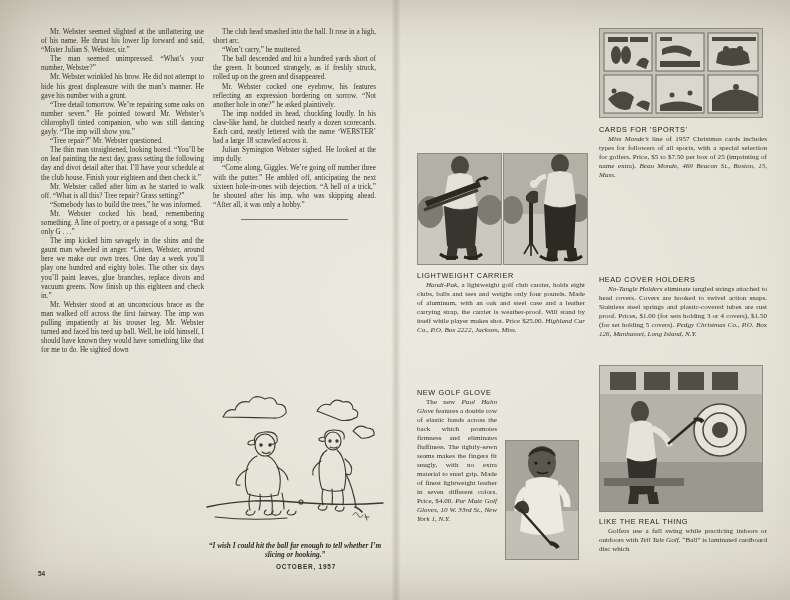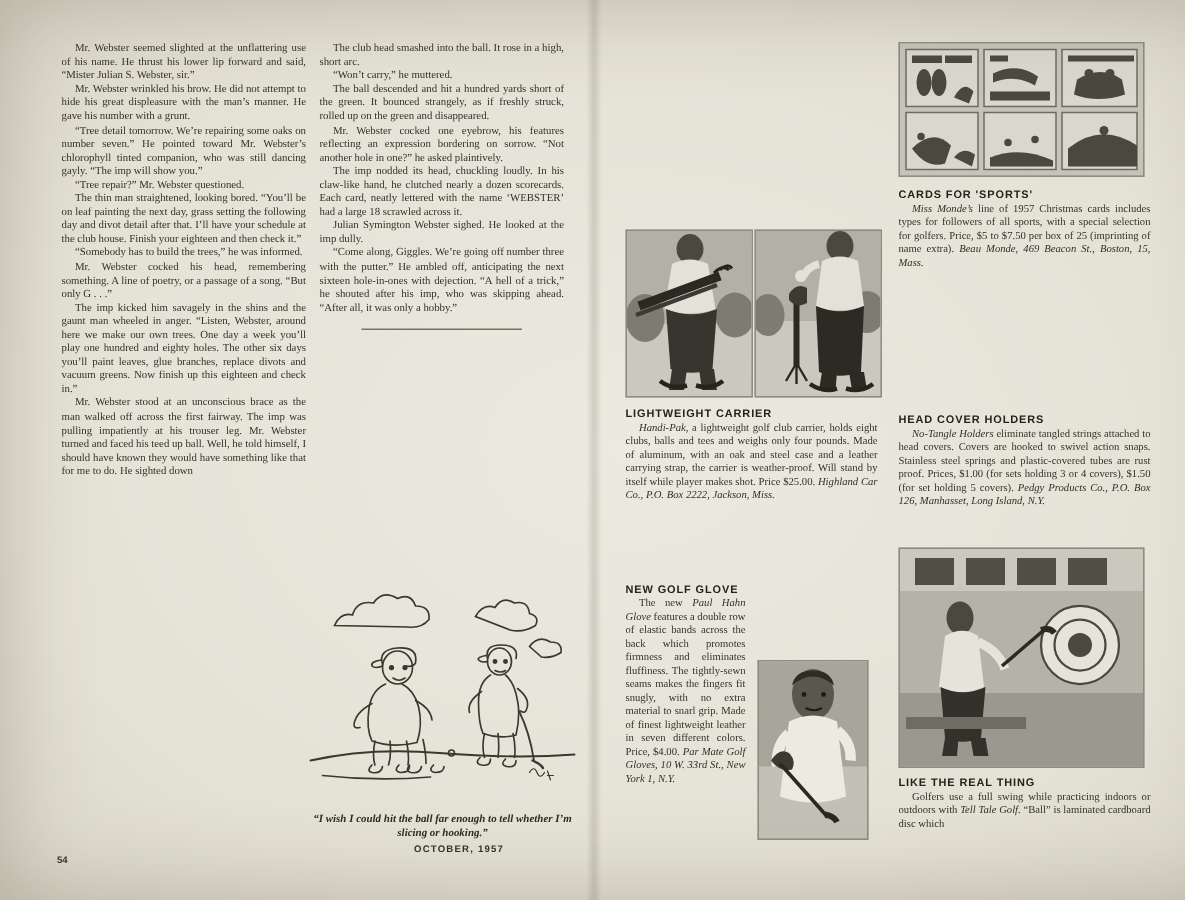--- a/index.html
+++ b/index.html
@@ -80,38 +80,40 @@
     background:
       repeating-linear-gradient(115deg, rgba(0,0,0,.10) 0 1px, rgba(255,255,255,.05) 1px 2px),
       linear-gradient(to bottom, #cfcdc2 0%, #a9a79c 60%, #8d8b81 100%);
   }
 
   
   .blurb{position:absolute;width:168px;font-size:7.1px;line-height:9.0px;text-align:justify;color:#343229;}
   .blurb.narrow{width:80px;}
   .blurb h3{
     font-family:"Liberation Sans", sans-serif;
-    font-size:7.3px;font-weight:bold;letter-spacing:.6px;
+    font-size:7.3px;font-weight:normal;letter-spacing:.6px;
     margin:0 0 1px 0;color:#24221c;
   }
   .blurb p{margin:0;text-indent:9px;}
 </style>
 </head>
 <body>
 
 <div class="page">
 
   <div class="verso">
 
     <div class="col" id="col1">
       <p>Mr. Webster seemed slighted at the unflattering use of his name. He thrust his lower lip forward and said, “Mister Julian S. Webster, sir.”</p>
+      <p>The man seemed unimpressed. “What’s your number, Webster?”</p>
       <p>Mr. Webster wrinkled his brow. He did not attempt to hide his great displeasure with the man’s manner. He gave his number with a grunt.</p>
       <p>“Tree detail tomorrow. We’re repairing some oaks on number seven.” He pointed toward Mr. Webster’s chlorophyll tinted companion, who was still dancing gayly. “The imp will show you.”</p>
       <p>“Tree repair?” Mr. Webster questioned.</p>
       <p>The thin man straightened, looking bored. “You’ll be on leaf painting the next day, grass setting the following day and divot detail after that. I’ll have your schedule at the club house. Finish your eighteen and then check it.”</p>
+      <p>Mr. Webster called after him as he started to walk off. “What is all this? Tree repair? Grass setting?”</p>
       <p>“Somebody has to build the trees,” he was informed.</p>
       <p>Mr. Webster cocked his head, remembering something. A line of poetry, or a passage of a song. “But only G . . .”</p>
       <p>The imp kicked him savagely in the shins and the gaunt man wheeled in anger. “Listen, Webster, around here we make our own trees. One day a week you’ll play one hundred and eighty holes. The other six days you’ll paint leaves, glue branches, replace divots and vacuum greens. Now finish up this eighteen and check in.”</p>
       <p>Mr. Webster stood at an unconscious brace as the man walked off across the first fairway. The imp was pulling impatiently at his trouser leg. Mr. Webster turned and faced his teed up ball. Well, he told himself, I should have known they would have something like that for me to do. He sighted down</p>
     </div>
 
     <div class="col" id="col2">
       <p>The club head smashed into the ball. It rose in a high, short arc.</p>
       <p>“Won’t carry,” he muttered.</p>
       <p>The ball descended and hit a hundred yards short of the green. It bounced strangely, as if freshly struck, rolled up on the green and disappeared.</p>
@@ -286,21 +288,21 @@
     <div class="blurb" style="left:204px;top:125px;">
       <h3>CARDS FOR 'SPORTS'</h3>
       <p>
         <i>Miss Monde’s</i><span> line of 1957 Christmas cards includes types for followers of all sports, with a special selection for golfers. Price, $5 to $7.50 per box of 25 (imprinting of name extra). </span><i>Beau Monde, 469 Beacon St., Boston, 15, Mass.</i>
       </p>
     </div>
 
     <div class="blurb" style="left:204px;top:275px;">
       <h3>HEAD COVER HOLDERS</h3>
       <p>
-        <i>No-Tangle Holders</i><span> eliminate tangled strings attached to head covers. Covers are hooked to swivel action snaps. Stainless steel springs and plastic-covered tubes are rust proof. Prices, $1.00 (for sets holding 3 or 4 covers), $1.50 (for set holding 5 covers). </span><i>Pedgy Products Co., P.O. Box 126, Manhasset, Long Island, N.Y.</i>
+        <i>No-Tangle Holders</i><span> eliminate tangled strings attached to head covers. Covers are hooked to swivel action snaps. Stainless steel springs and plastic-covered tubes are rust proof. Prices, $1.00 (for sets holding 3 or 4 covers), $1.50 (for set holding 5 covers). </span><i>Pedgy Christmas Co., P.O. Box 126, Manhasset, Long Island, N.Y.</i>
       </p>
     </div>
 
     <div class="photo" style="left:204px;top:365px;width:162px;height:145px;">
       <div class="ph-noise"></div>
       <svg width="162" height="145" viewBox="0 0 162 145" xmlns="http://www.w3.org/2000/svg" style="position:absolute;inset:0;">
         <rect width="162" height="145" fill="#b5b3a8"></rect>
         <rect y="96" width="162" height="49" fill="#9b998f"></rect>
         <rect x="0" y="0" width="162" height="28" fill="#cbc9be"></rect>
         <g fill="#514f45">

